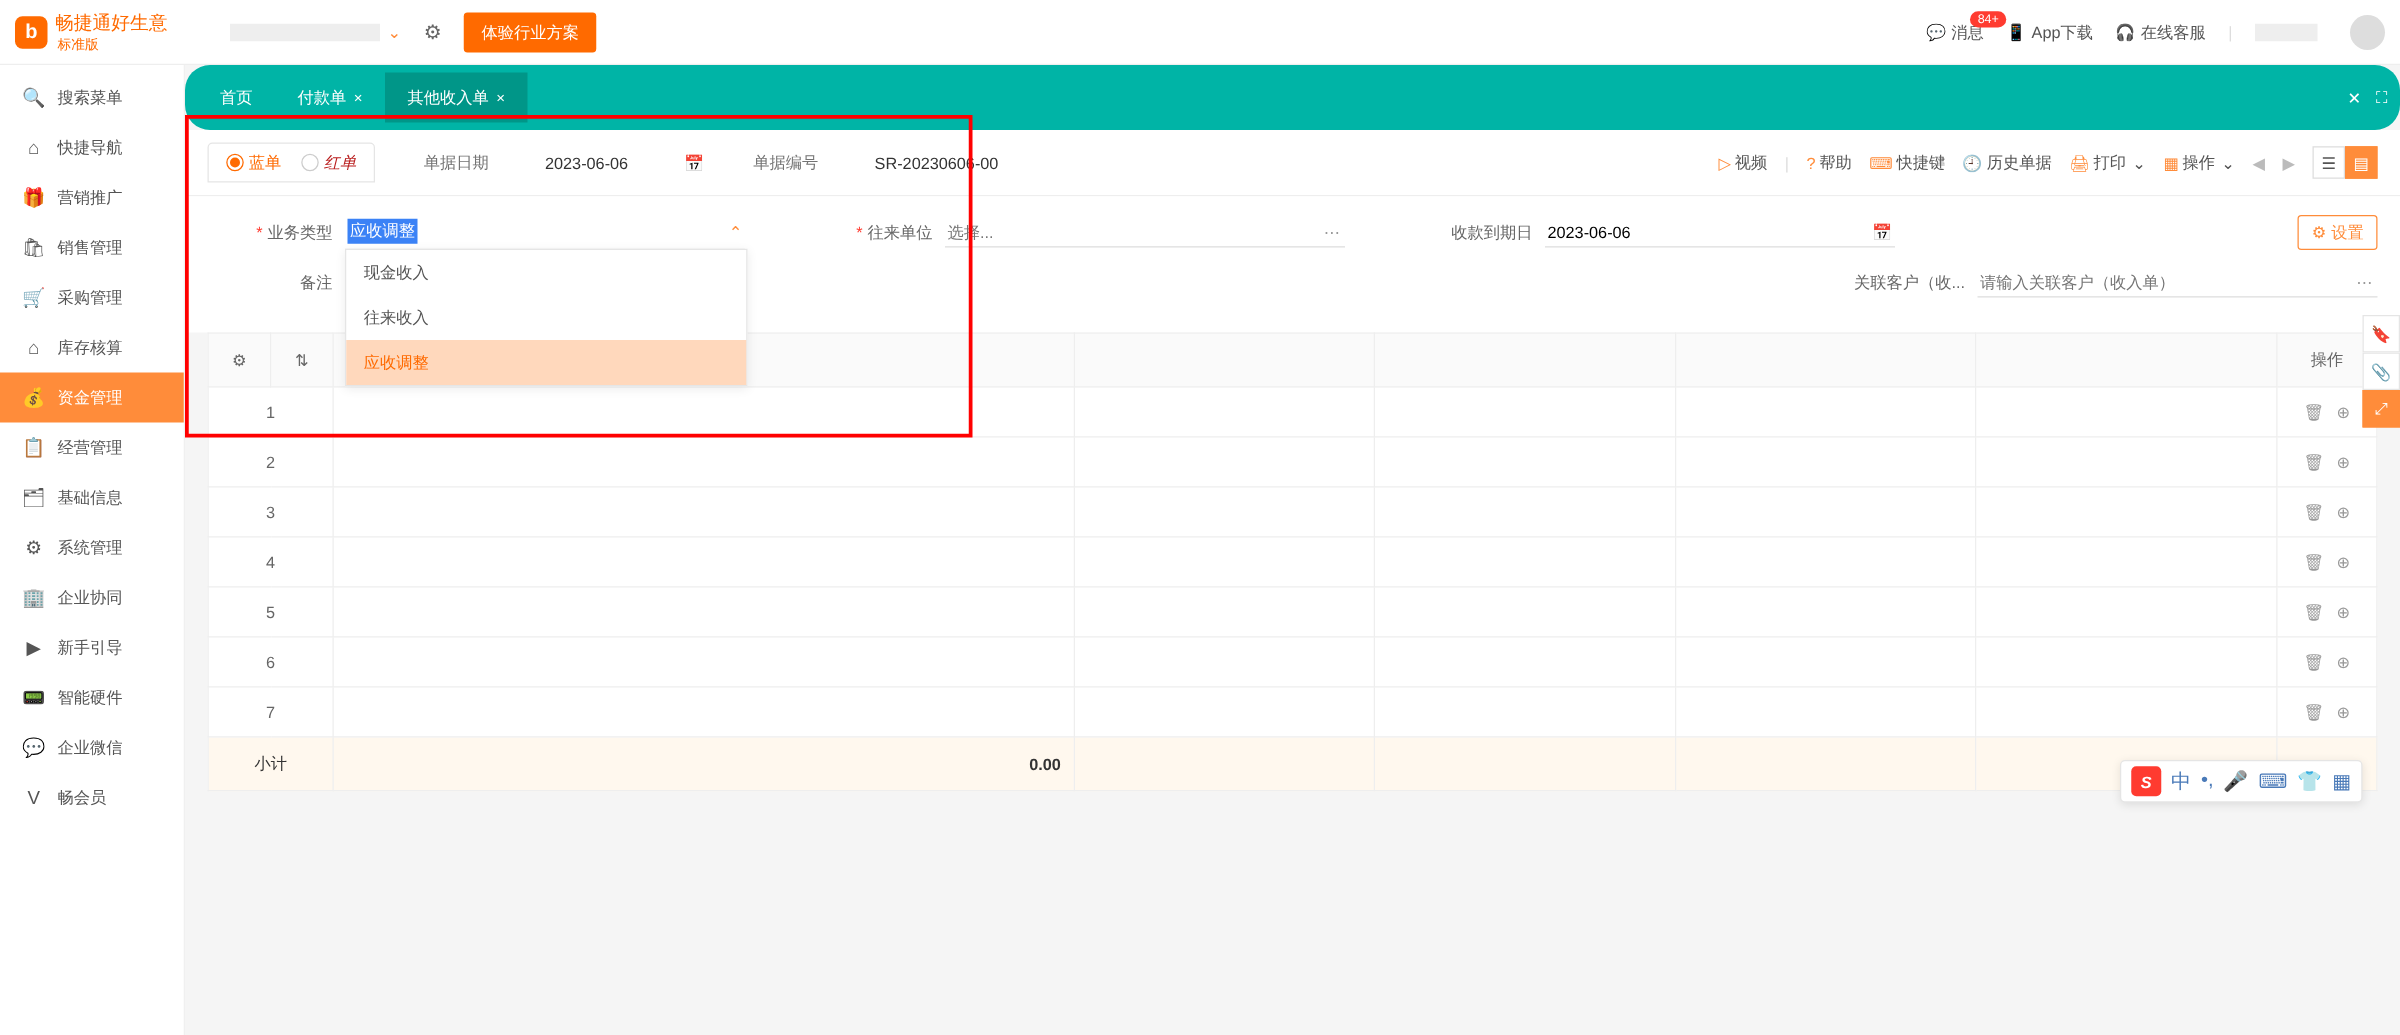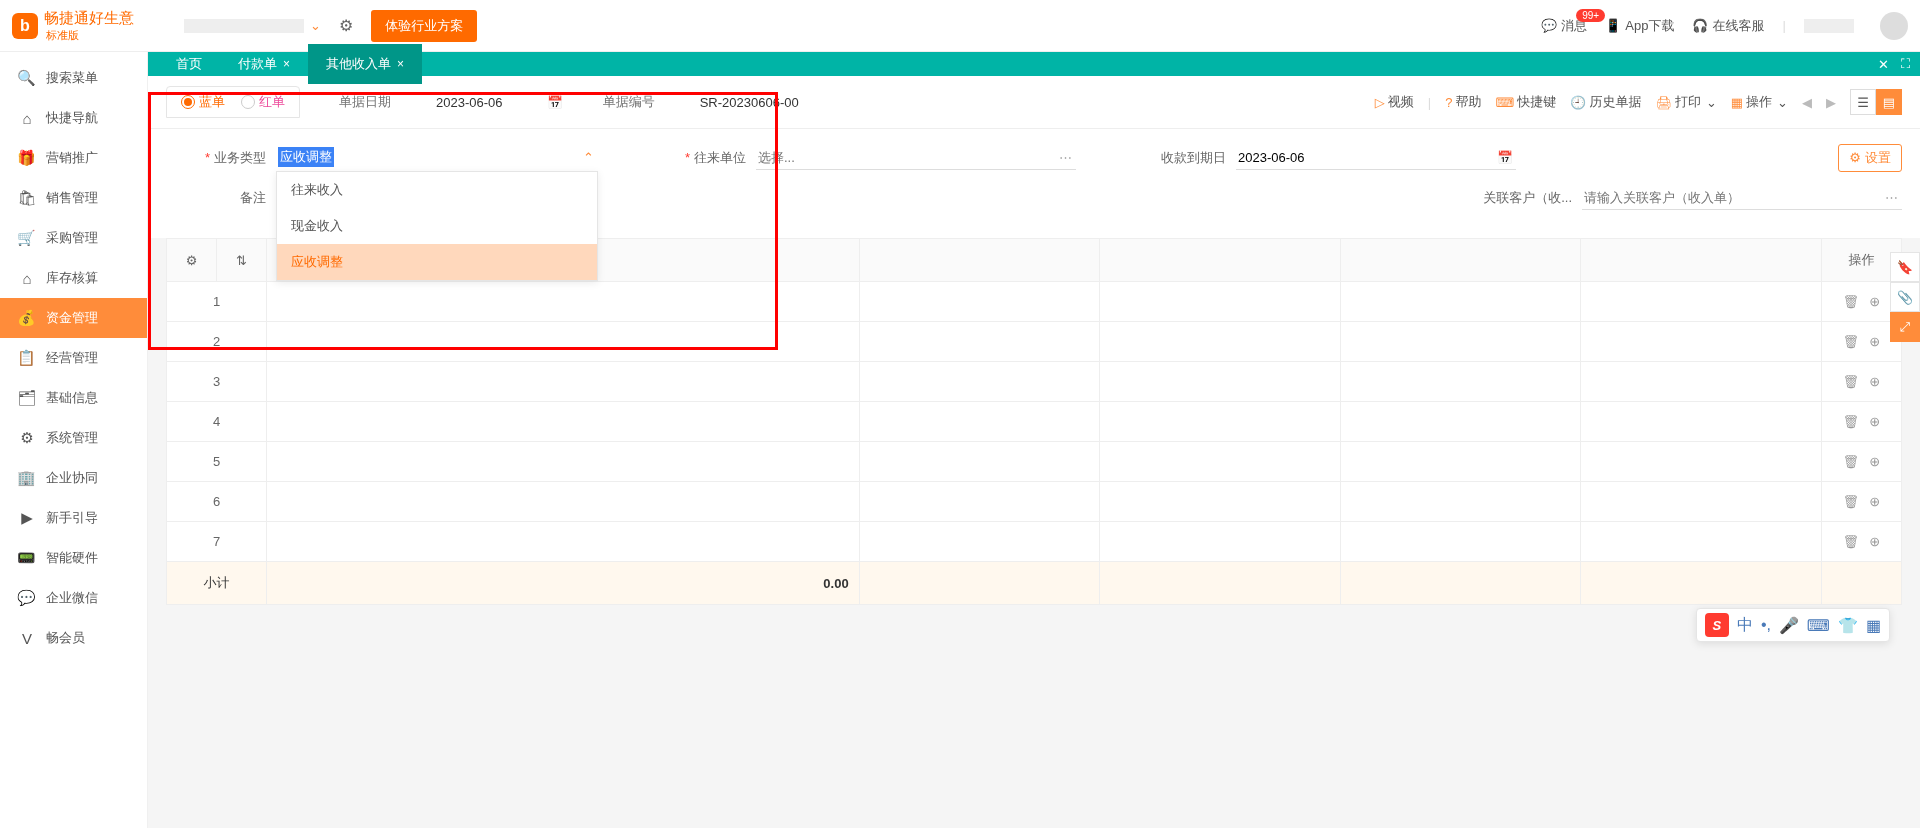--- a/index.html
+++ b/index.html
@@ -23,21 +23,21 @@
 
 
 .layout { display: flex; height: calc(100vh - 52px); }
 .sidebar { width: 148px; background: #fff; border-right: 1px solid #f0f0f0; padding-top: 6px; }
 .side-item { display: flex; align-items: center; padding: 11px 18px; color: #555; cursor: pointer; gap: 10px; }
 .side-item.active { background: #ff8c3a; color: #fff; }
 .side-icon { width: 18px; height: 18px; display: inline-flex; align-items: center; justify-content: center; font-size: 15px; }
 
 
 .main { flex: 1; display: flex; flex-direction: column; background: #f5f5f5; position: relative; }
-.tabs { background: #00b4a6; height: 24px; display: flex; align-items: center; padding-left: 10px; position: relative; }
+.tabs { background: #00b4a6; height: 52px; display: flex; align-items: center; padding-left: 10px; position: relative; border-radius: 20px; }
 .tab { color: #fff; padding: 0 18px; height: 40px; display: flex; align-items: center; cursor: pointer; position: relative; }
 .tab.active { background: #009688; }
 .tab .close { margin-left: 6px; font-size: 12px; }
 .tabs-right { margin-left: auto; display: flex; align-items: center; padding-right: 10px; gap: 12px; color: #fff; }
 
 .toolbar { background: #fff; padding: 10px 18px; display: flex; align-items: center; border-bottom: 1px solid #eee; gap: 39px; }
 .radio-grp { display: flex; align-items: center; gap: 16px; border: 1px solid #e5e5e5; border-radius: 4px 4px 0 0; padding: 6px 14px; }
 .radio { display: flex; align-items: center; gap: 4px; cursor: pointer; }
 .radio-circle { width: 14px; height: 14px; border-radius: 50%; border: 1px solid #ccc; display: inline-block; position: relative; }
 .radio.checked .radio-circle { border-color: #ff6a00; }
@@ -105,21 +105,21 @@
   <div class="header-dropdown">
     <span style="width:120px;height:14px;background:#eee;display:inline-block;"></span>
     <span class="chev-down">⌄</span>
   </div>
   <span class="gear">⚙</span>
   <button class="trial-btn">体验行业方案</button>
   <div class="header-right">
     <div class="hdr-item badge">
       <span>💬</span>
       <span>消息</span>
-      <span class="badge-num">99+</span>
+      <span class="badge-num">84+</span>
     </div>
     <div class="hdr-item">
       <span>📱</span>
       <span>App下载</span>
     </div>
     <div class="hdr-item">
       <span>🎧</span>
       <span>在线客服</span>
     </div>
     <span style="color:#ddd;">|</span>
@@ -214,21 +214,21 @@
     </div>
 
     <div class="toolbar">
       <div class="radio-grp">
         <label class="radio checked">
           <span class="radio-circle"></span>
           <span style="color:#ff6a00;">蓝单</span>
         </label>
         <label class="radio">
           <span class="radio-circle"></span>
-          <span style="color:#ec4899;">红单</span>
+          <span style="color:#b91c1c;font-style:italic;">红单</span>
         </label>
       </div>
       <span class="tb-label">单据日期</span>
       <span class="tb-value">2023-06-06</span>
       <span class="cal-icon">📅</span>
       <span class="tb-label">单据编号</span>
       <span class="tb-value">SR-20230606-00</span>
 
       <div class="toolbar-right">
         <div class="tb-btn">
@@ -268,22 +268,22 @@
     </div>
 
     <div class="form-area">
       <div class="form-row">
         <div class="form-field">
           <span class="fld-label"><span class="req">*</span><span>业务类型</span></span>
           <div class="fld-input">
             <span class="sel-val">应收调整</span>
             <span class="chev">⌃</span>
             <div class="dropdown" id="biz-dropdown">
+                <div class="dd-item">现金收入</div>
                 <div class="dd-item">往来收入</div>
-                <div class="dd-item">现金收入</div>
                 <div class="dd-item highlight">应收调整</div>
               </div>
           </div>
         </div>
         <div class="form-field">
           <span class="fld-label"><span class="req">*</span><span>往来单位</span></span>
           <div class="fld-input">
             <input placeholder="选择..." style="">
             <span class="dots">⋯</span>
           </div>

